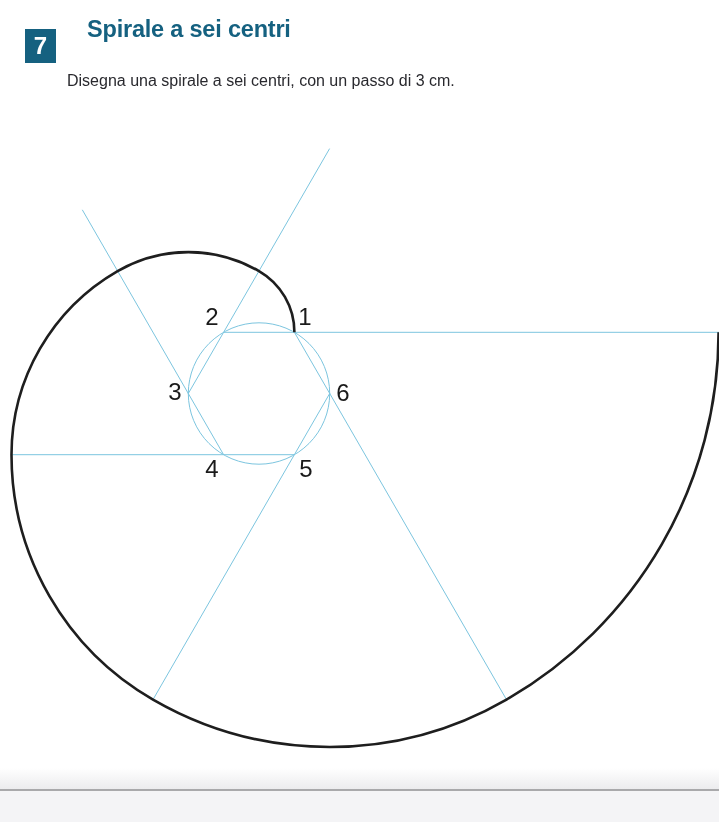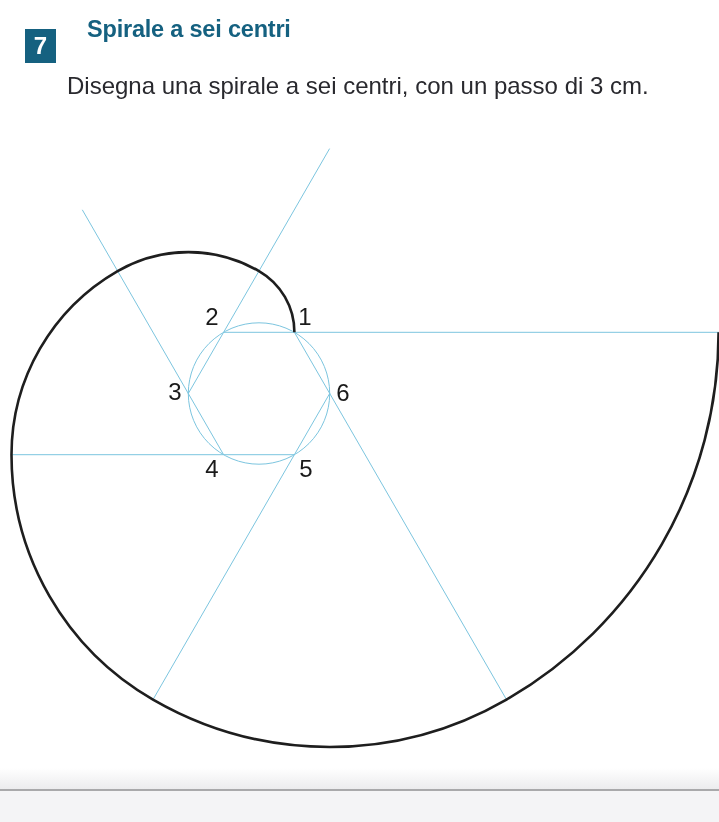--- a/index.html
+++ b/index.html
@@ -11,21 +11,21 @@
     position:absolute;left:25px;top:29px;width:31px;height:34px;
     display:flex;align-items:center;justify-content:center;
     color:#ffffff;font-weight:bold;font-size:24px;
   }
   .title{
     position:absolute;left:67px;top:16px;
     font-size:23.5px;font-weight:bold;letter-spacing:-0.2px;margin-left:20px;
   }
   .prompt{
     position:absolute;left:67px;top:72px;
-    font-size:24px;color:#29292e;
+    font-size:16px;color:#29292e;
   }
   #diagram-svg{position:absolute;left:0;top:0;}
   .pre-footer{
     position:absolute;left:0;top:768px;width:719px;height:21px;
     background:linear-gradient(#ffffff,#ececee);
   }
   .footer-strip{
     position:absolute;left:0;top:789px;width:719px;height:33px;
     border-top:2px solid #a9a9ab;box-sizing:border-box;
   }

